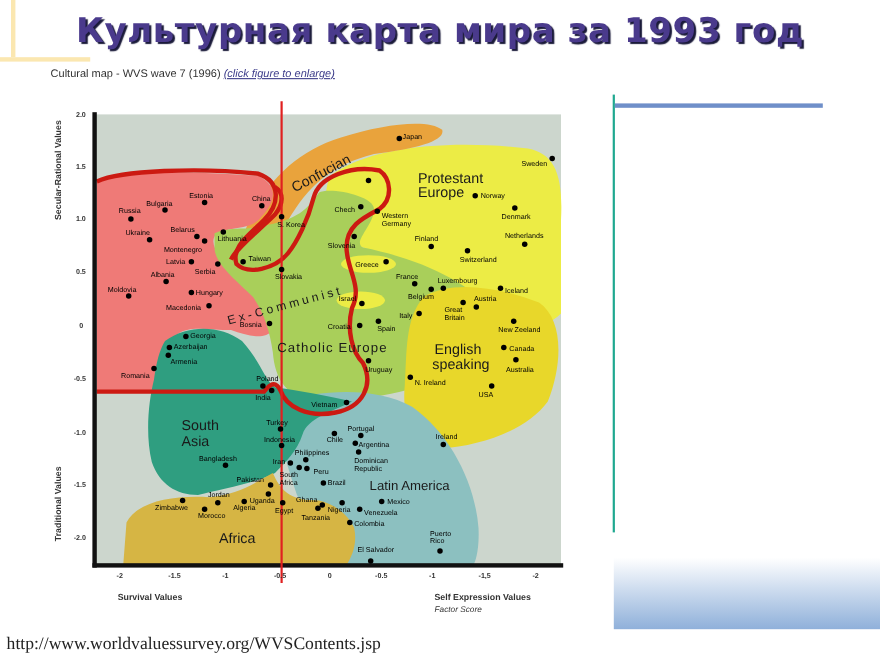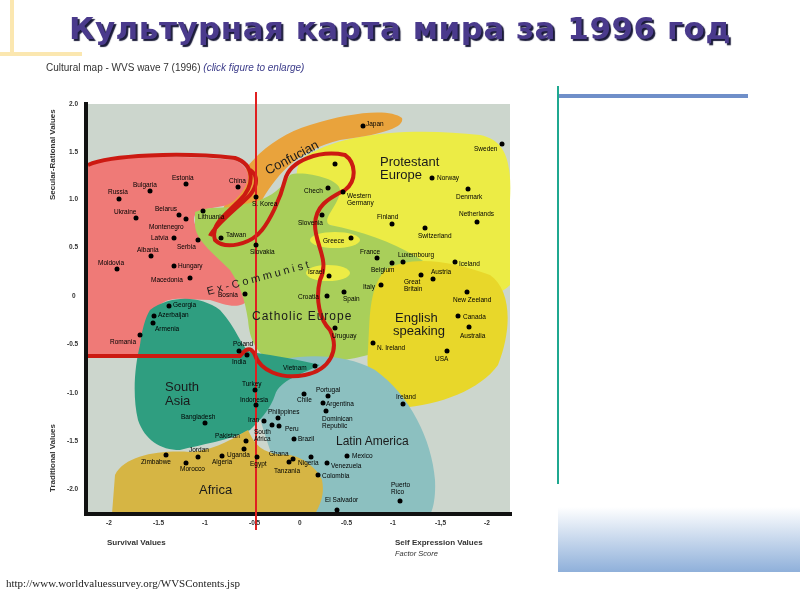--- a/index.html
+++ b/index.html
@@ -1,34 +1,34 @@
 <!DOCTYPE html>
 <html><head>
 <meta charset="utf-8">
 <style>
   * { margin:0; padding:0; box-sizing:border-box; }
   body { width:800px; height:600px; background:#ffffff; position:relative; overflow:hidden; font-family:"DejaVu Sans", sans-serif; }
   .corner-v { position:absolute; left:10px; top:0; width:4px; height:52px; background:#fbe7b0; }
   .corner-h { position:absolute; left:0; top:52px; width:82px; height:4px; background:#fbe7b0; }
   .slide-title { position:absolute; left:0; top:10px; width:800px; text-align:center; font-family:"DejaVu Sans", sans-serif; font-weight:bold; font-size:31px; color:#4a3a8c; text-shadow:2px 2px 1px #1b1b3a; letter-spacing:0.5px; }
   .chart-header { position:absolute; left:46px; top:62px; font-family:"Liberation Sans", sans-serif; font-size:10px; color:#333; }
-  .chart-header .link { font-style:italic; color:#3c3c8a; }
+  .chart-header .link { font-style:italic; color:#3c3c8a;text-decoration:underline; }
   .right-vline { position:absolute; left:557px; top:86px; width:2px; height:398px; background:#1fa890; }
   .right-hbar { position:absolute; left:559px; top:94px; width:189px; height:4px; background:#6f8fc9; }
   .right-grad { position:absolute; left:558px; top:507px; width:242px; height:65px; background:linear-gradient(#ffffff, #8fb0da); }
-  .url { position:absolute; left:6px; top:577px; font-family:"Liberation Serif", serif; font-size:11px; color:#222; }
+  .url { position:absolute; left:6px; top:577px; font-family:"Liberation Serif", serif; font-size:16px; color:#222; }
   svg text { font-family:"Liberation Sans", sans-serif; }
 </style>
 </head>
 <body>
 
 <div class="corner-v"></div>
 <div class="corner-h"></div>
 
-<div class="slide-title">Культурная карта мира за 1996 год</div>
+<div class="slide-title">Культурная карта мира за 1993 год</div>
 
 <div class="chart-header">
   <span>Cultural map - WVS wave 7 (1996)</span>
   <span class="link">(click figure to enlarge)</span>
 </div>
 
 <svg style="position:absolute;left:40px;top:90px;" width="480" height="470" viewBox="40 90 480 470">
 
   <rect x="86" y="104" width="424" height="410" fill="#ccd6cd"></rect>
 

